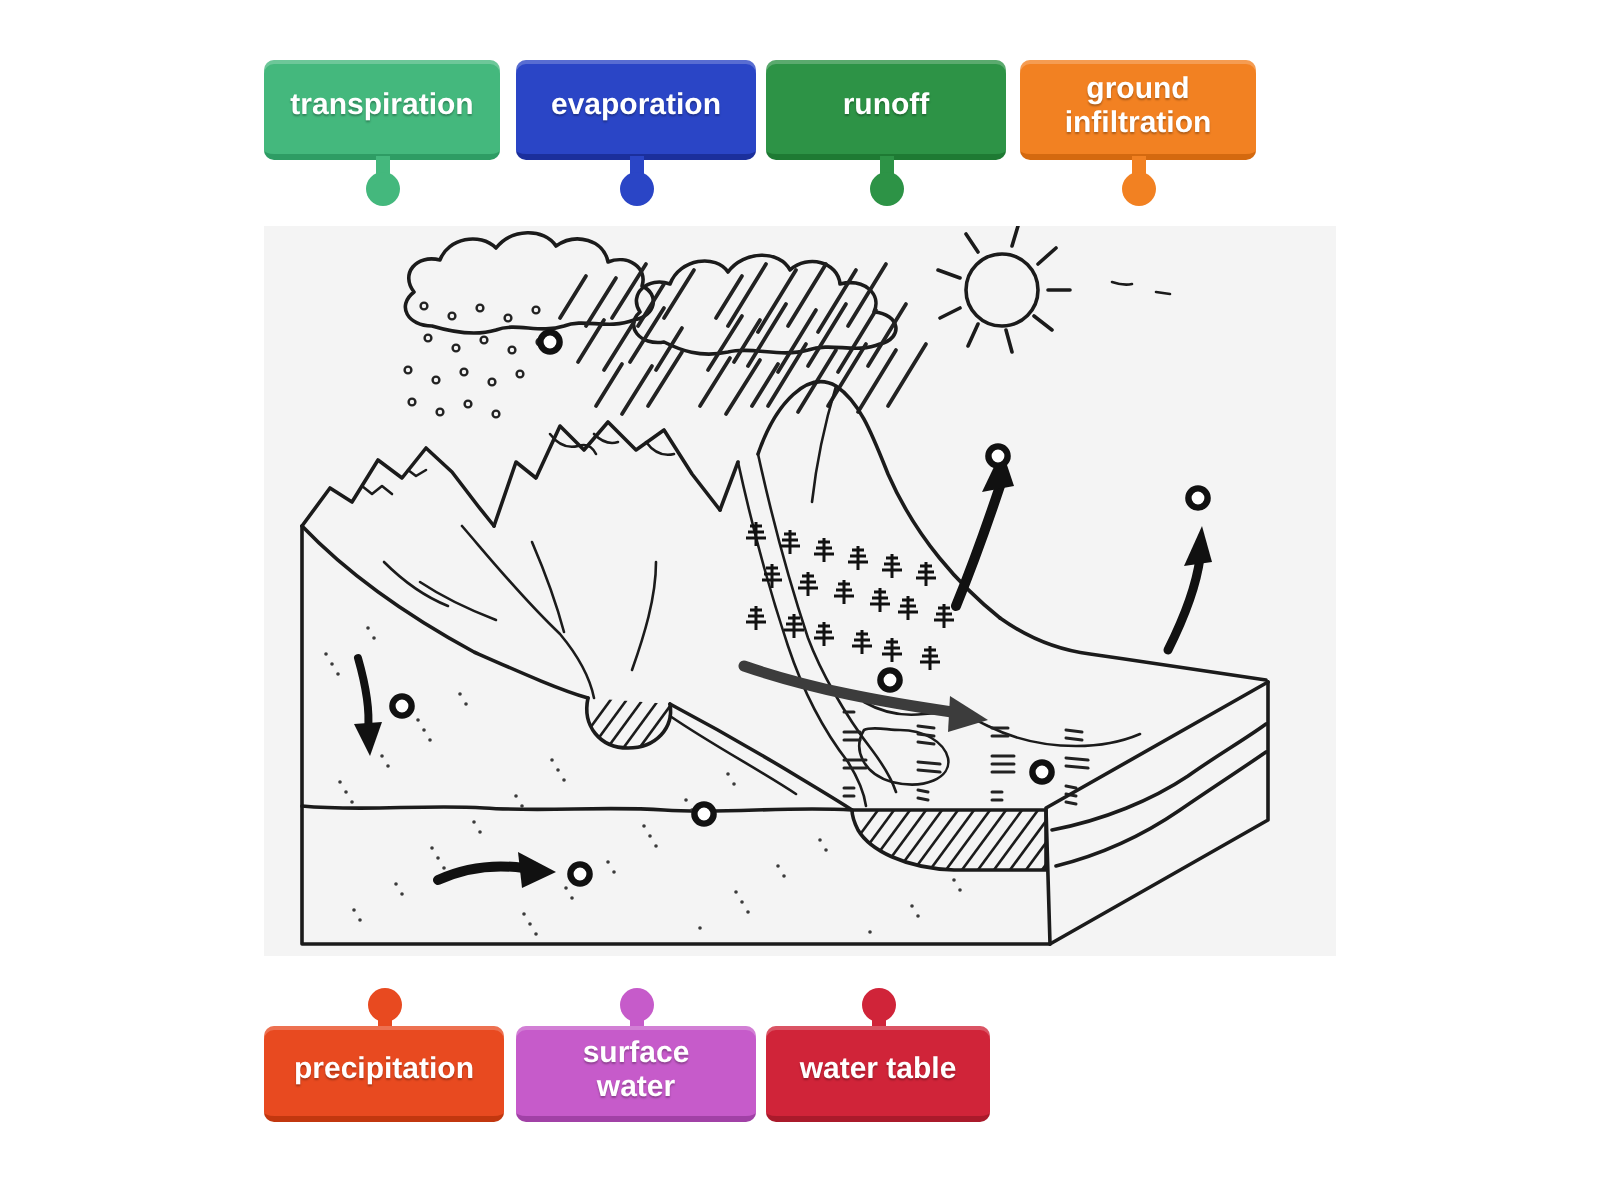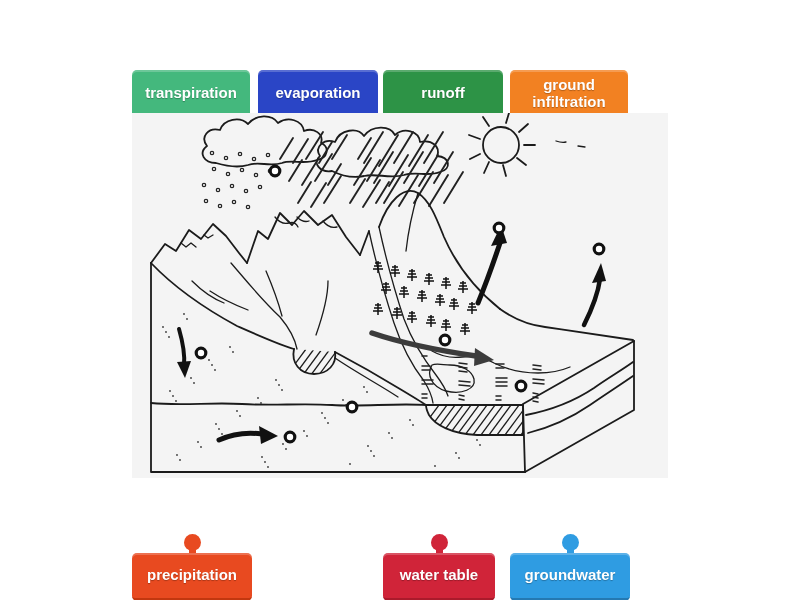--- a/index.html
+++ b/index.html
@@ -1,19 +1,19 @@
 <!DOCTYPE html>
 <html><head>
 <meta charset="utf-8">
 <style>
   html,body{margin:0;padding:0;background:#ffffff;}
   body{font-family:"Liberation Sans","DejaVu Sans",sans-serif;}
   #stage{position:relative;width:800px;height:600px;background:#ffffff;overflow:hidden;}
 
-  .label-group{position:absolute;display:flex;flex-direction:column;align-items:center;margin-top:40px;}
+  .label-group{position:absolute;display:flex;flex-direction:column;align-items:center;}
   .label-box{
     box-sizing:border-box;width:100%;min-height:48px;
     display:flex;align-items:center;justify-content:center;text-align:center;
     background:var(--c,#888);
     border-bottom:3px solid var(--cd,#555);
     border-radius:5px;
     color:#fff;font-weight:bold;font-size:15px;line-height:1.12;
     padding:3px 4px;white-space:pre-line;
     text-shadow:0 1px 1px rgba(0,0,0,.28);
     box-shadow:inset 0 2px 0 rgba(255,255,255,.22);
@@ -351,23 +351,24 @@
           <circle cx="158" cy="324" r="4.8" class="marker-dot"></circle>
         </g>
     </svg>
   </div>
 
   <div class="label-group bottom" style="left: 132px; top: 494px; width: 120px; align-items: center; --c: #e84a20; --cd: #c2370f;">
     <div class="ball"></div>
     <div class="stem"></div>
     <div class="label-box">precipitation</div>
   </div>
+  <div class="label-group bottom" style="left: 258px; top: 494px; width: 120px; --c: #c65bca; --cd: #a141a6;">
+    <div class="ball"></div>
+    <div class="stem"></div>
+    <div class="label-box">surface
+water</div>
+  </div>
   <div class="label-group bottom" style="left: 383px; top: 494px; width: 112px; --c: #d02439; --cd: #aa1a2b;">
     <div class="ball"></div>
     <div class="stem"></div>
     <div class="label-box">water table</div>
   </div>
-  <div class="label-group bottom" style="left: 510px; top: 494px; width: 120px; --c: #2f9ce2; --cd: #2479b2;">
-    <div class="ball"></div>
-    <div class="stem"></div>
-    <div class="label-box">groundwater</div>
-  </div>
 </div>
 
 </body></html>

